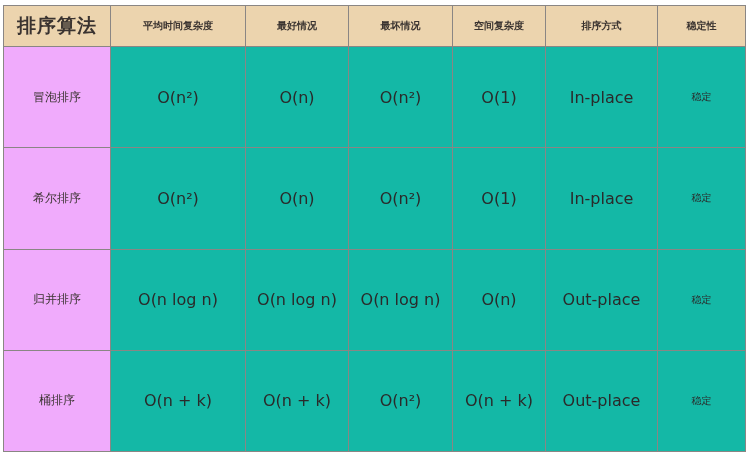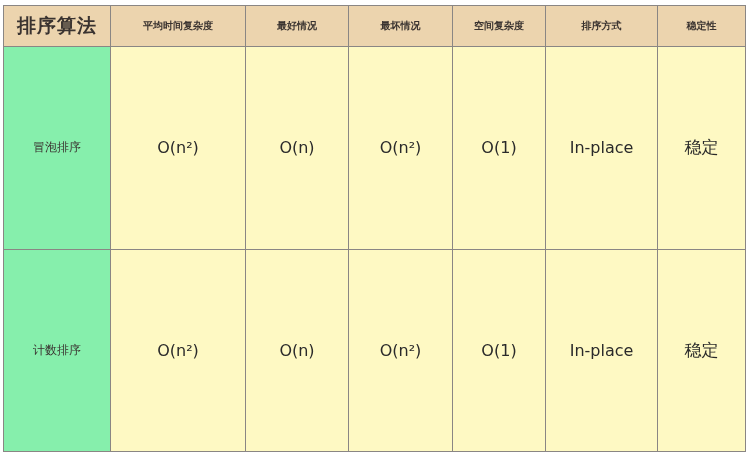--- a/index.html
+++ b/index.html
@@ -27,33 +27,33 @@
     font-size:10px;
     font-weight:bold;
     color:#3a3330;
   }
   .sort-table thead th.corner {
     font-size:19px;
     font-weight:bold;
     letter-spacing:1px;
   }
   .sort-table tbody th {
-    background:#86efac;
+    background:#f0abfc;
     font-family:"DejaVu Serif", serif;
     font-size:12px;
     font-weight:normal;
     color:#3a3330;
   }
   .sort-table tbody td {
-    background:#fef9c3;
+    background:#14b8a6;
     font-size:16px;
   }
   .sort-table tbody td.stab {
     font-family:"DejaVu Serif", serif;
-    font-size:17px;
+    font-size:10px;
   }
 </style>
 </head>
 <body>
 
 <table class="sort-table">
   <colgroup>
     <col style="width:107px">
       <col style="width:135px">
       <col style="width:103px">
@@ -77,22 +77,40 @@
     <tr>
       <th>冒泡排序</th>
       <td>O(n²)</td>
       <td>O(n)</td>
       <td>O(n²)</td>
       <td>O(1)</td>
       <td>In-place</td>
       <td class="stab">稳定</td>
     </tr>
     <tr>
-      <th>计数排序</th>
+      <th>希尔排序</th>
       <td>O(n²)</td>
       <td>O(n)</td>
       <td>O(n²)</td>
       <td>O(1)</td>
       <td>In-place</td>
       <td class="stab">稳定</td>
     </tr>
+    <tr>
+      <th>归并排序</th>
+      <td>O(n log n)</td>
+      <td>O(n log n)</td>
+      <td>O(n log n)</td>
+      <td>O(n)</td>
+      <td>Out-place</td>
+      <td class="stab">稳定</td>
+    </tr>
+    <tr>
+      <th>桶排序</th>
+      <td>O(n + k)</td>
+      <td>O(n + k)</td>
+      <td>O(n²)</td>
+      <td>O(n + k)</td>
+      <td>Out-place</td>
+      <td class="stab">稳定</td>
+    </tr>
   </tbody>
 </table>
 
 </body></html>

